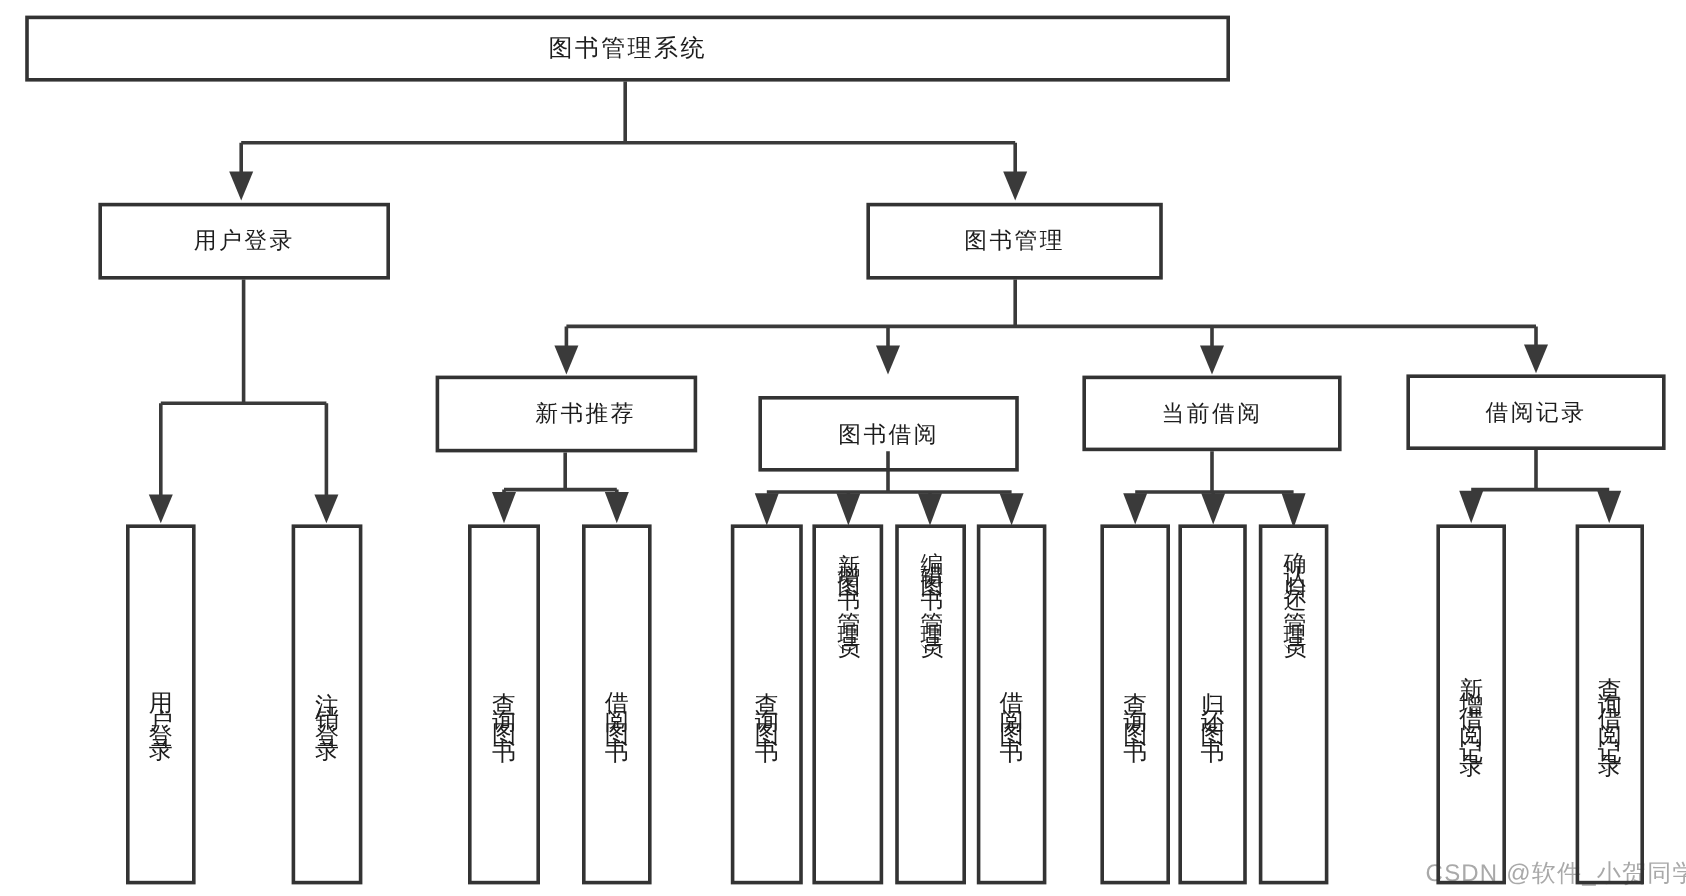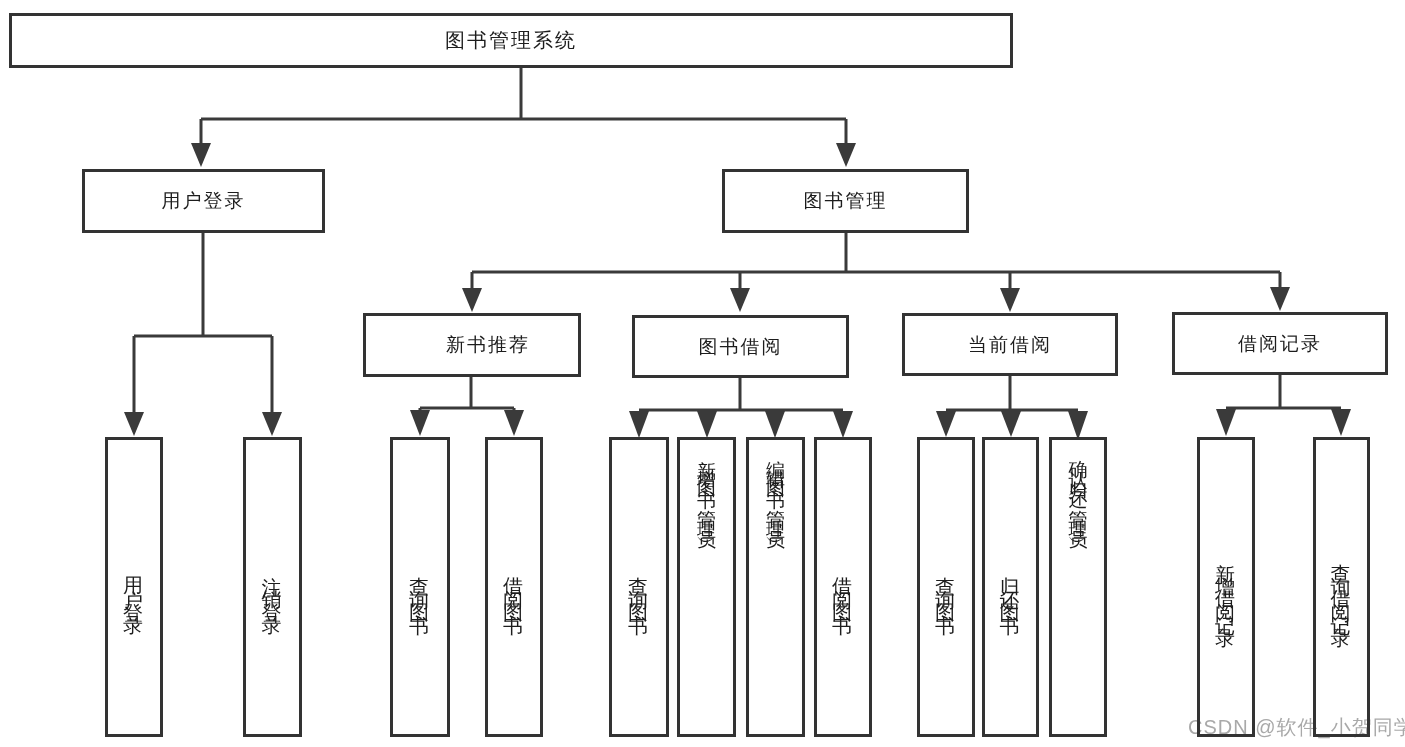--- a/index.html
+++ b/index.html
@@ -108,27 +108,27 @@
       <polygon points="936,411 956,411 946,437"></polygon>
       <polygon points="1001,411 1021,411 1011,437"></polygon>
       <polygon points="1068,411 1088,411 1078,440"></polygon>
       <polygon points="1216,409 1236,409 1226,436"></polygon>
       <polygon points="1331,409 1351,409 1341,436"></polygon>
     </g>
   </svg>
 
   <div id="watermark">CSDN @软件_小贺同学</div>
 
-  <div class="hbox root" style="left:9px; top:13px; width:1004px; height:55px;">图书管理系统</div>
+  <div class="hbox root" style="left:21px; top:13px; width:1004px; height:55px;">图书管理系统</div>
 
   <div class="hbox" style="left:82px; top:169px; width:243px; height:64px;">用户登录</div>
   <div class="hbox" style="left:722px; top:169px; width:247px; height:64px;text-align:center;">图书管理</div>
 
   <div class="hbox" style="left:363px; top:313px; width:218px; height:64px;padding-left:32px;">新书推荐</div>
-  <div class="hbox" style="left:632px; top:315px; width:217px; height:63px;">图书借阅</div>
+  <div class="hbox" style="left:632px; top:330px; width:217px; height:63px;">图书借阅</div>
   <div class="hbox" style="left:1172px; top:312px; width:216px; height:63px;">借阅记录</div>
   <div class="hbox" style="left:902px; top:313px; width:216px; height:63px;">当前借阅</div>
 
   <div class="vbox" style="left:105px; width:58px;">用户登录</div>
   <div class="vbox" style="left:243px; width:59px;">注销登录</div>
 
   <div class="vbox" style="left:390px; width:60px;">查询图书</div>
   <div class="vbox" style="left:485px; width:58px;">借阅图书</div>
 
   <div class="vbox" style="left:609px; width:60px;">查询图书</div>

